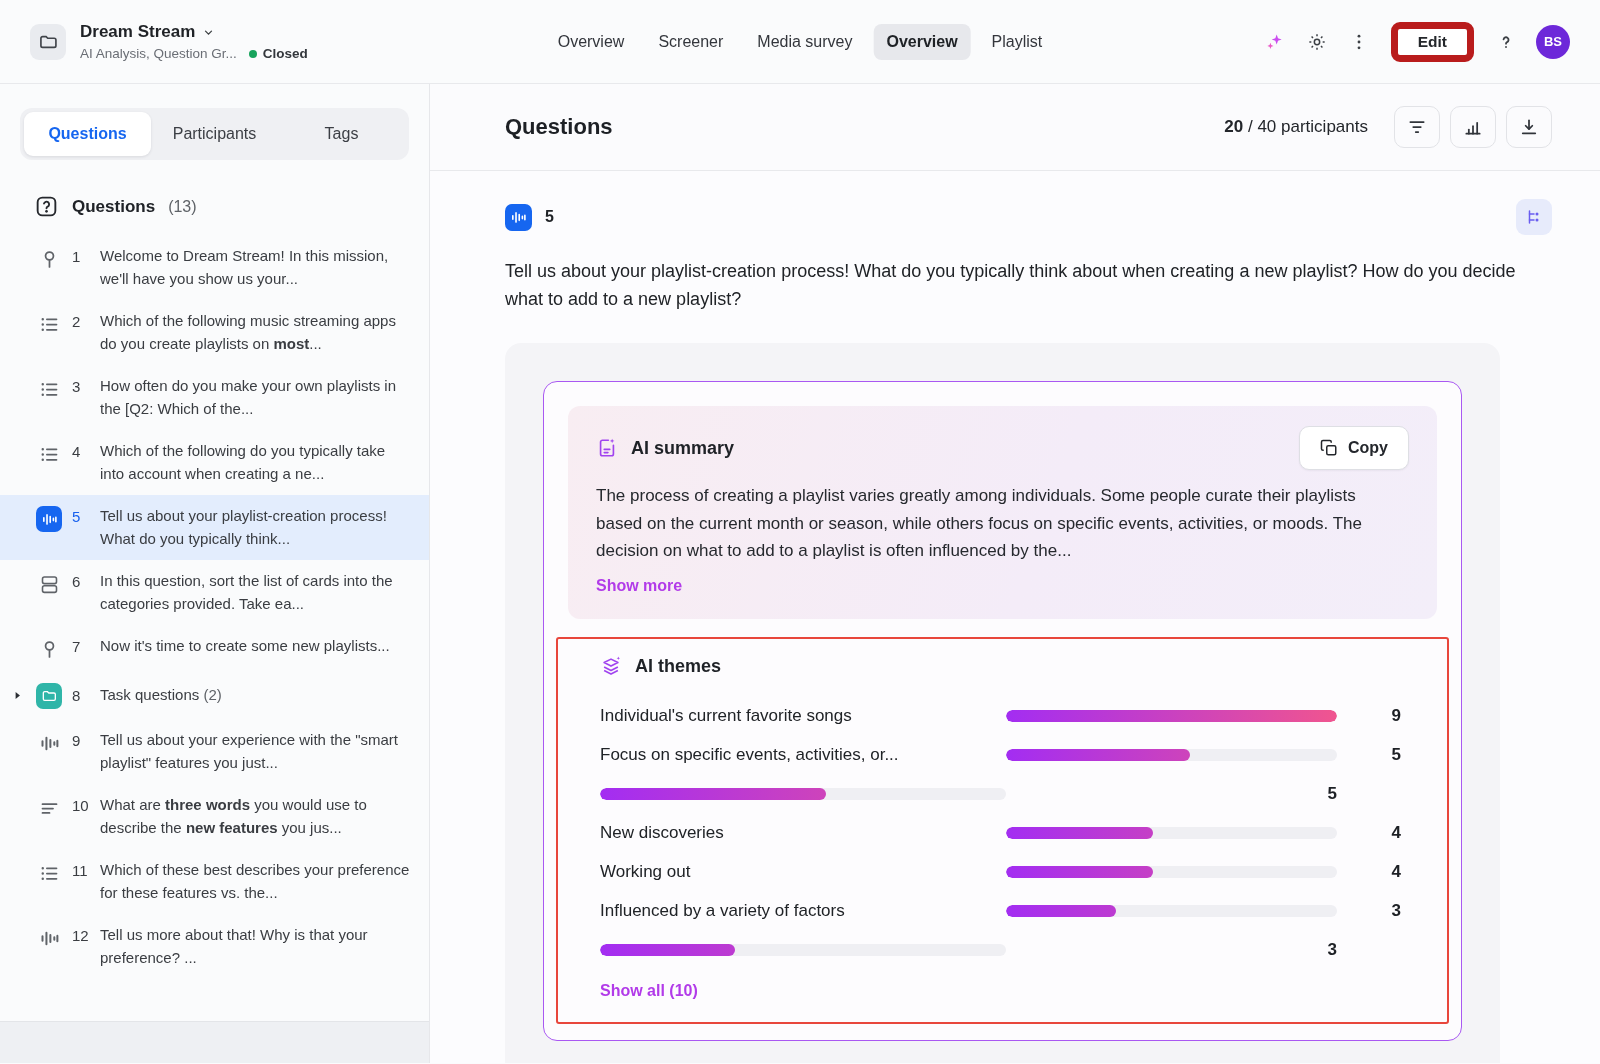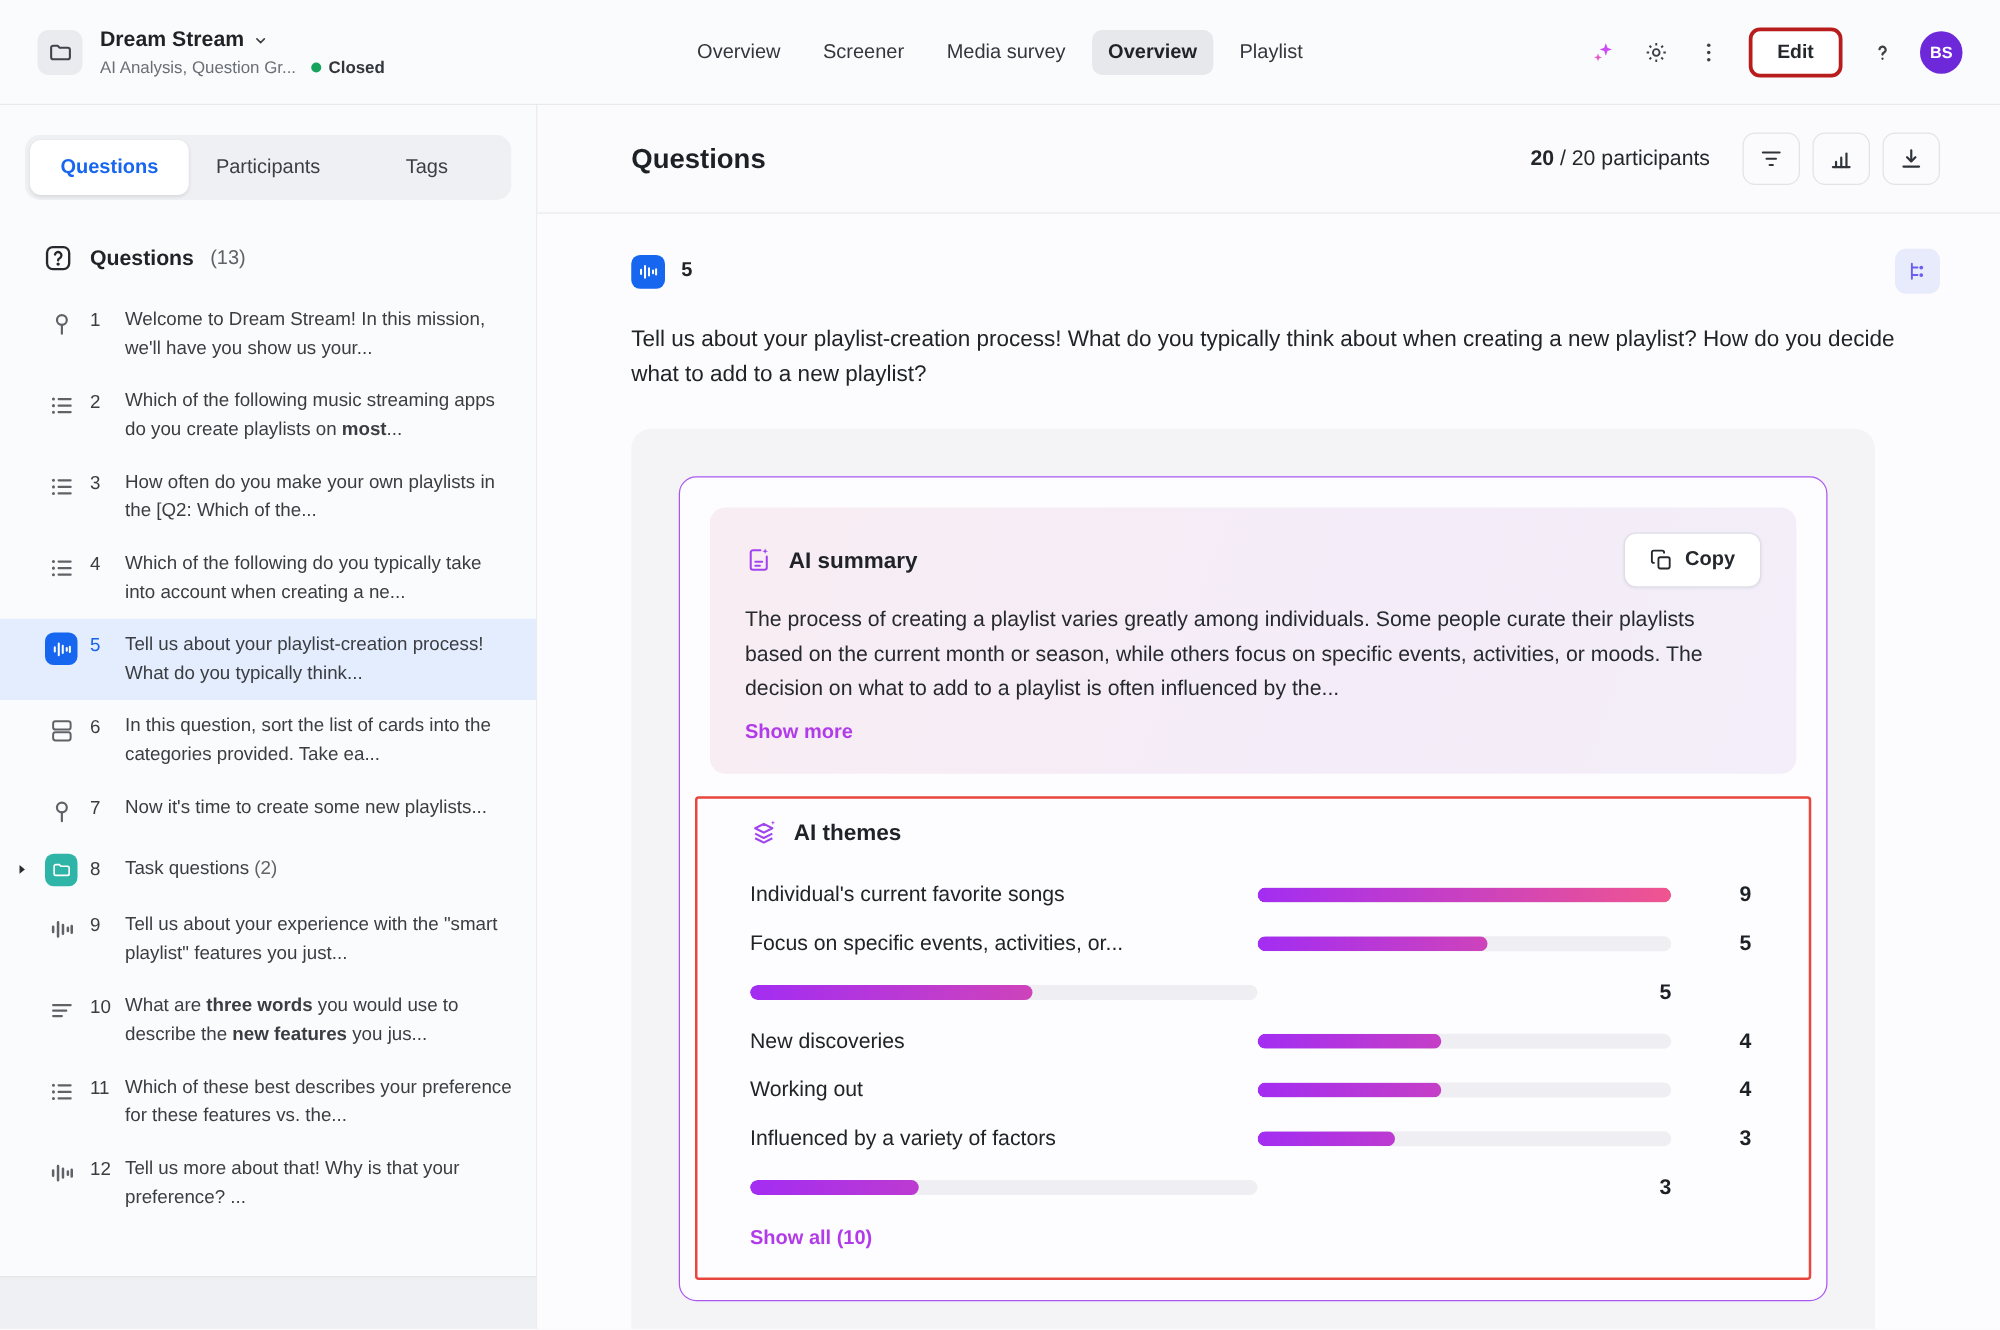--- a/index.html
+++ b/index.html
@@ -22,21 +22,21 @@
   .proj-sub { font-size:13.5px; color:#6a6e75; }
   .status { display:flex; align-items:center; gap:6px; font-size:13.5px; font-weight:700; color:#33373c; }
   .status-dot { width:8px; height:8px; border-radius:50%; background:#17a35c; }
   .tb-nav { position:absolute; left:50%; transform:translateX(-50%); display:flex; align-items:center; gap:8px; }
   .nav-item { font-size:16px; color:#33363c; padding:9px 13px; border-radius:8px; cursor:pointer; white-space:nowrap; }
   .nav-item.active { background:#e7e8ec; font-weight:700; color:#1f2226; }
   .tb-right { margin-left:auto; display:flex; align-items:center; gap:6px; }
   .icon-btn { width:36px; height:36px; border:none; background:transparent; border-radius:8px;
     display:flex; align-items:center; justify-content:center; color:#3c4045; cursor:pointer; }
   .icon-btn svg { width:20px; height:20px; }
-  .edit-btn { height:40px; padding:0 20px; border:3px solid #b91c1c; border-radius:9px; background:#fff;
+  .edit-btn { height:40px; padding:0 20px; border:7px solid #b91c1c; border-radius:9px; background:#fff;
     font-size:15.5px; font-weight:700; color:#24272b; margin:0 8px; cursor:pointer; }
   .avatar { width:34px; height:34px; border-radius:50%; background:#6d28d9; color:#fff; font-size:13px;
     font-weight:700; display:flex; align-items:center; justify-content:center; margin-left:6px; cursor:pointer; }
 
   
   .app { display:flex; height:979px; }
 
   
   .sidebar { width:430px; flex:none; background:#fafbfc; border-right:1px solid #e6e7ea;
     display:flex; flex-direction:column; }
@@ -338,21 +338,21 @@
           <span class="q-txt">Tell us more about that! Why is that your preference? ...</span>
         </div>
       </div>
     <div class="side-footer"></div>
   </aside>
 
   <main class="main">
     <div class="main-head">
       <h1>Questions</h1>
       <div class="mh-right">
-        <span class="participants"><span class="p-bold">20</span><span> / 20 participants</span></span>
+        <span class="participants"><span class="p-bold">20</span><span> / 40 participants</span></span>
         <button class="tool-btn">
           <span>
             <svg viewBox="0 0 24 24" width="20" height="20" fill="none" stroke="currentColor" stroke-width="2.1" stroke-linecap="round">
                 <path d="M4 6h16M7.5 12h9M10.5 18h3"></path>
               </svg>
           </span>
         </button>
         <button class="tool-btn">
           <span>
             <svg viewBox="0 0 24 24" width="20" height="20" fill="none" stroke="currentColor" stroke-width="2.1" stroke-linecap="round">

